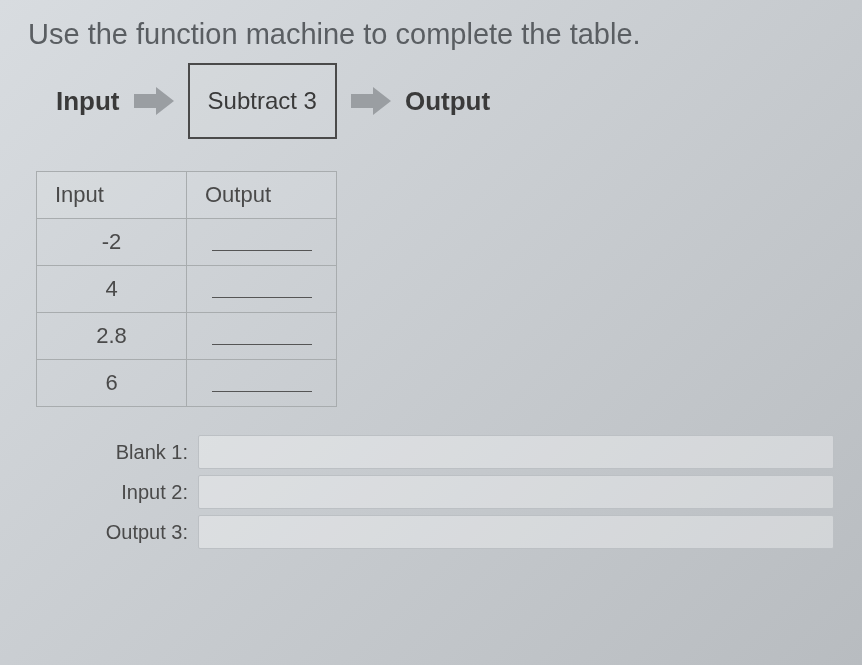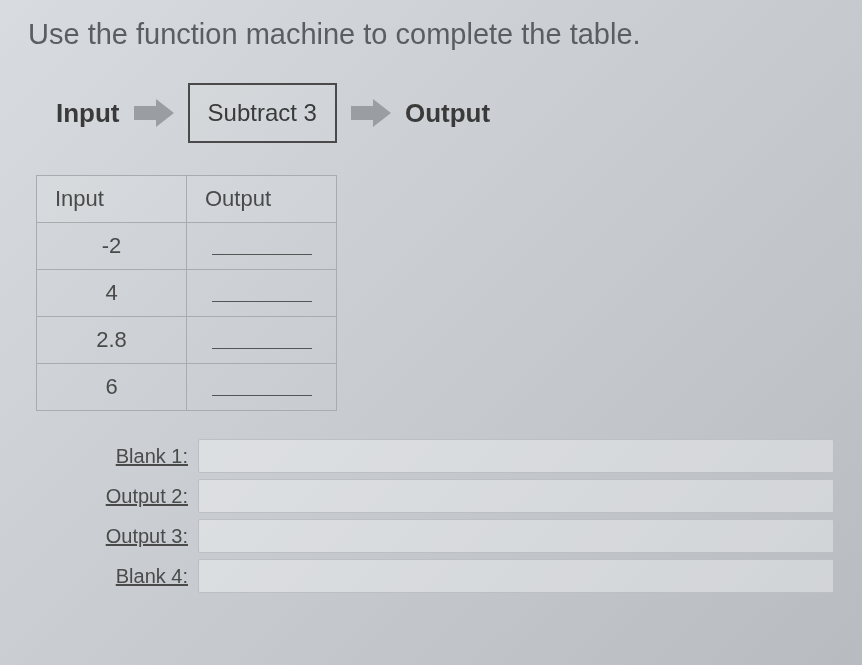--- a/index.html
+++ b/index.html
@@ -8,21 +8,21 @@
       background: linear-gradient(135deg, #d8dce0 0%, #c8ccd0 50%, #b8bcc0 100%);
       width: 862px;
       height: 665px;
       padding: 18px 28px;
       color: #4a4a4a;
       overflow: hidden;
     }
     .instruction {
       font-size: 29px;
       color: #5a5e62;
-      margin-bottom: 32px;
+      margin-bottom: 12px;
       font-weight: 400;
     }
     .machine-row {
       display: flex;
       align-items: center;
       gap: 14px;
       margin-left: 28px;
       margin-bottom: 32px;
     }
     .machine-label {
@@ -50,21 +50,21 @@
       left: 22px;
       top: 0;
       width: 0;
       height: 0;
       border-top: 14px solid transparent;
       border-bottom: 14px solid transparent;
       border-left: 18px solid #9a9ea2;
     }
     .rule-box {
       border: 2px solid #4a4a4a;
-      padding: 12px 18px;
+      padding: 20px 18px;
       text-align: center;
       font-size: 24px;
       line-height: 1.35;
       color: #3a3a3a;
       background: rgba(255,255,255,0.05);
     }
     .data-table {
       border-collapse: collapse;
       margin-left: 8px;
       margin-bottom: 28px;
@@ -89,21 +89,20 @@
     }
     .blank-line {
       display: block;
       border-bottom: 1.5px solid #555;
       width: 100px;
       height: 18px;
       margin: 0 auto;
     }
     .blanks-area {
       margin-left: 60px;
-      text-decoration: underline;
     }
     .blank-row {
       display: flex;
       align-items: center;
       margin-bottom: 6px;
     }
     .blank-label {
       font-size: 20px;
       color: #4a4a4a;
       width: 110px;
@@ -167,24 +166,20 @@
   </tr>
 </tbody>
   </table>
 
 <div class="blanks-area">
   <div class="blank-row">
     <span class="blank-label">Blank 1:</span>
     <input class="blank-input" type="text" value="" style="">
   </div>
   <div class="blank-row">
-    <span class="blank-label">Output 2:</span>
+    <span class="blank-label">Input 2:</span>
     <input class="blank-input" type="text" value="" style="">
   </div>
   <div class="blank-row">
     <span class="blank-label">Output 3:</span>
     <input class="blank-input" type="text" value="" style="">
   </div>
-  <div class="blank-row">
-    <span class="blank-label">Blank 4:</span>
-    <input class="blank-input" type="text" value="" style="">
-  </div>
 </div>
 
 </body></html>

